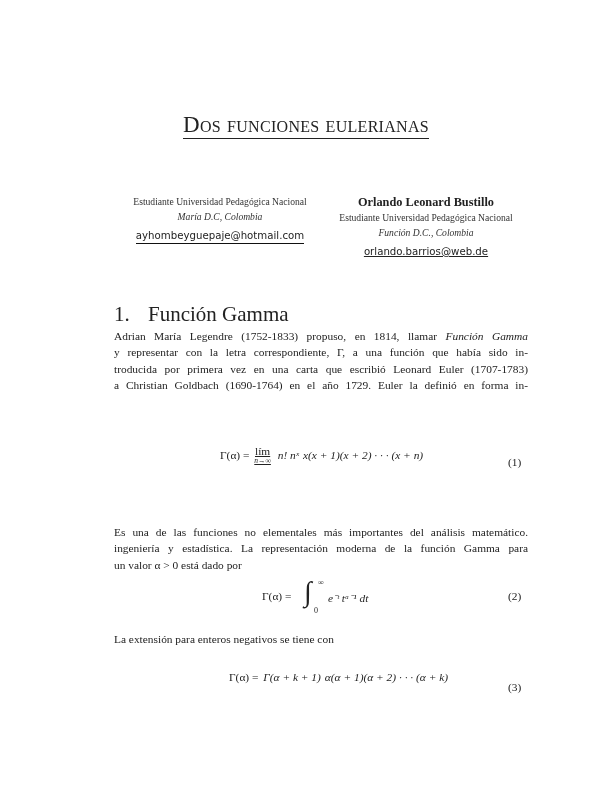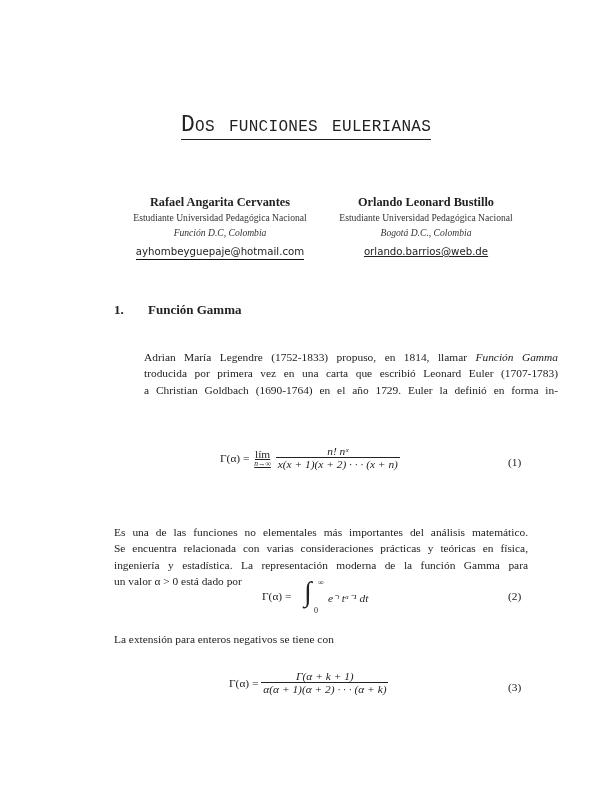--- a/index.html
+++ b/index.html
@@ -4,103 +4,102 @@
   <style>
     html, body { margin: 0; padding: 0; background: #ffffff; }
     body {
       width: 612px; height: 792px; position: relative; overflow: hidden;
       font-family: "DejaVu Serif", "Liberation Serif", serif;
       color: #222;
     }
     .abs { position: absolute; }
     .title {
       left: 0; width: 612px; top: 112px; text-align: center;
-      font-family: Liberation Mono, monospace;
+      font-family: Liberation Serif, serif;
       font-size: 23px; letter-spacing: 0.3px; color: #222;
     }
     .title span.t {
       border-bottom: 1.4px solid #222; padding-bottom: 1px;
       font-variant: small-caps;
     }
     .author { width: 216px; text-align: center; }
     .author .name { font-family: "Liberation Serif", serif; font-weight: bold; font-size: 12.3px; line-height: 16px; }
     .author .aff { font-family: "Liberation Serif", serif; font-size: 9.6px; line-height: 15px; color: #333; }
     .author .loc { font-family: "Liberation Serif", serif; font-style: italic; font-size: 9.6px; line-height: 15px; color: #333; }
     .author .mail {
       font-family: "DejaVu Sans", sans-serif; font-size: 10.2px; line-height: 15px;
       display: inline-block; color: #222;
     }
     .mail-a { border-bottom: 1.6px solid #111; }
     .mail-b { text-decoration: underline; text-underline-offset: 1px; }
     .section {
       left: 114px; top: 302px; font-family: "Liberation Serif", serif;
-      font-weight: bold; font-size: 13px; color: #222;
+      font-weight: normal; font-size: 21px; color: #222;
     }
     .section .num { display: inline-block; width: 34px; }
     .para {
       left: 114px; width: 414px; font-family: "Liberation Serif", serif;
       font-size: 11.4px; line-height: 16.3px; text-align: justify; color: #222;
     }
     .para .line { display: block; white-space: nowrap; text-align-last: justify; }
     .para .line.last { text-align-last: left; }
     .eq { font-family: "Liberation Serif", serif; font-size: 11.4px; color: #222; }
     .eqnum { left: 508px; font-family: "Liberation Serif", serif; font-size: 11.4px; }
-    .frac { display: inline-flex; flex-direction: column; align-items: center; vertical-align: middle; }
+    .frac { display: inline-flex; flex-direction: row; align-items: center; vertical-align: middle; }
     .frac .num, .frac .den { padding: 0 2px; white-space: nowrap; }
     .frac .bar { height: 0; border-top: 0.8px solid #222; align-self: stretch; }
     i { font-style: italic; }
   </style>
 </head>
 <body>
 
 <div class="abs title">
   <span class="t">Dos funciones eulerianas</span>
 </div>
 
 <div class="abs author" style="left:112px; top:194px;">
-  <div class="name">Rafael Angarita Cervantes</div>
   <div class="aff">Estudiante Universidad Pedagógica Nacional</div>
-  <div class="loc">Función D.C, Colombia</div>
+  <div class="loc">María D.C, Colombia</div>
   <div><span class="mail mail-a">ayhombeyguepaje@hotmail.com</span></div>
 </div>
 
 <div class="abs author" style="left:318px; top:194px;">
   <div class="name">Orlando Leonard Bustillo</div>
   <div class="aff">Estudiante Universidad Pedagógica Nacional</div>
-  <div class="loc">Bogotá D.C., Colombia</div>
+  <div class="loc">Función D.C., Colombia</div>
   <div><span class="mail mail-b">orlando.barrios@web.de</span></div>
 </div>
 
 <div class="abs section">
   <span class="num">1.</span><span>Función Gamma</span>
 </div>
 
-<div class="abs para" style="top:349px;margin-left:30px;">
+<div class="abs para" style="top:328px;">
   <span class="line"><span>Adrian María Legendre (1752-1833) propuso, en 1814, llamar</span> <i>Función Gamma</i></span>
+  <span class="line">y representar con la letra correspondiente, Γ, a una función que había sido in-</span>
   <span class="line">troducida por primera vez en una carta que escribió Leonard Euler (1707-1783)</span>
   <span class="line">a Christian Goldbach (1690-1764) en el año 1729. Euler la definió en forma in-</span>
 </div>
 
 <div class="abs eq" style="left:220px; top:445px;">
   <span style="vertical-align:middle;">Γ(α) =</span>
   <span style="display:inline-flex; flex-direction:column; align-items:center; vertical-align:middle; margin:0 2px;text-decoration:underline;">
     <span>lím</span>
     <span style="font-size:7.5px; line-height:8px; font-style:italic;">n→∞</span>
   </span>
   <span class="frac">
     <i class="num">n! nˣ</i>
     <span class="bar"></span>
     <i class="den">x(x + 1)(x + 2) · · · (x + n)</i>
   </span>
 </div>
 <div class="abs eqnum" style="top:456px;">(1)</div>
 
 <div class="abs para" style="top:524px;">
   <span class="line">Es una de las funciones no elementales más importantes del análisis matemático.</span>
-  <span class="line">Se encuentra relacionada con varias consideraciones prácticas y teóricas en física,</span>
   <span class="line">ingeniería y estadística. La representación moderna de la función Gamma para</span>
   <span class="line last">un valor α &gt; 0 está dado por</span>
 </div>
 
 <div class="abs eq" style="left:262px; top:580px; height:40px;">
   <span style="position:absolute; left:0; top:10px; white-space:nowrap;">Γ(α) =</span>
   <span style="position:absolute; left:42px; top:-2px; font-size:28px; line-height:28px;">∫</span>
   <span style="position:absolute; left:56px; top:-2px; font-size:8px;">∞</span>
   <span style="position:absolute; left:52px; top:26px; font-size:8px;">0</span>
   <i style="position:absolute; left:66px; top:10px; white-space:nowrap;text-align:right;">e⁻ᵗ tᵅ⁻¹ dt</i>

